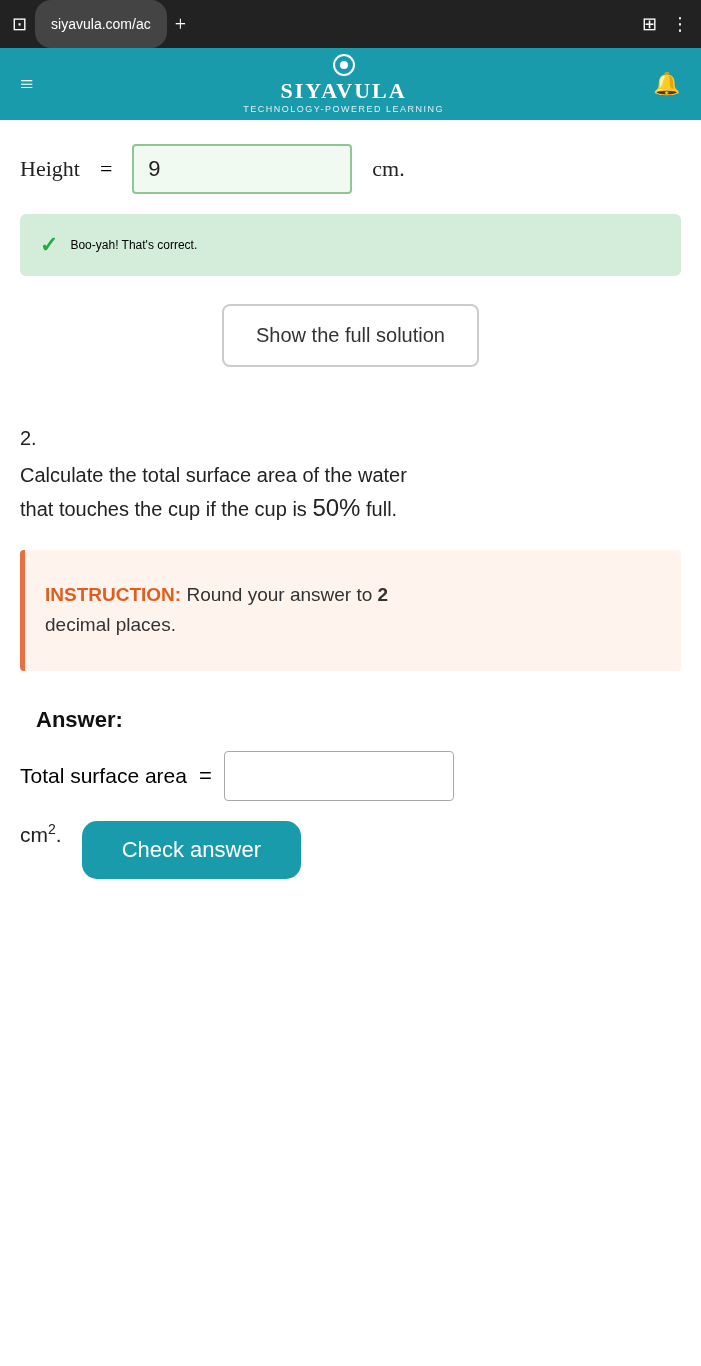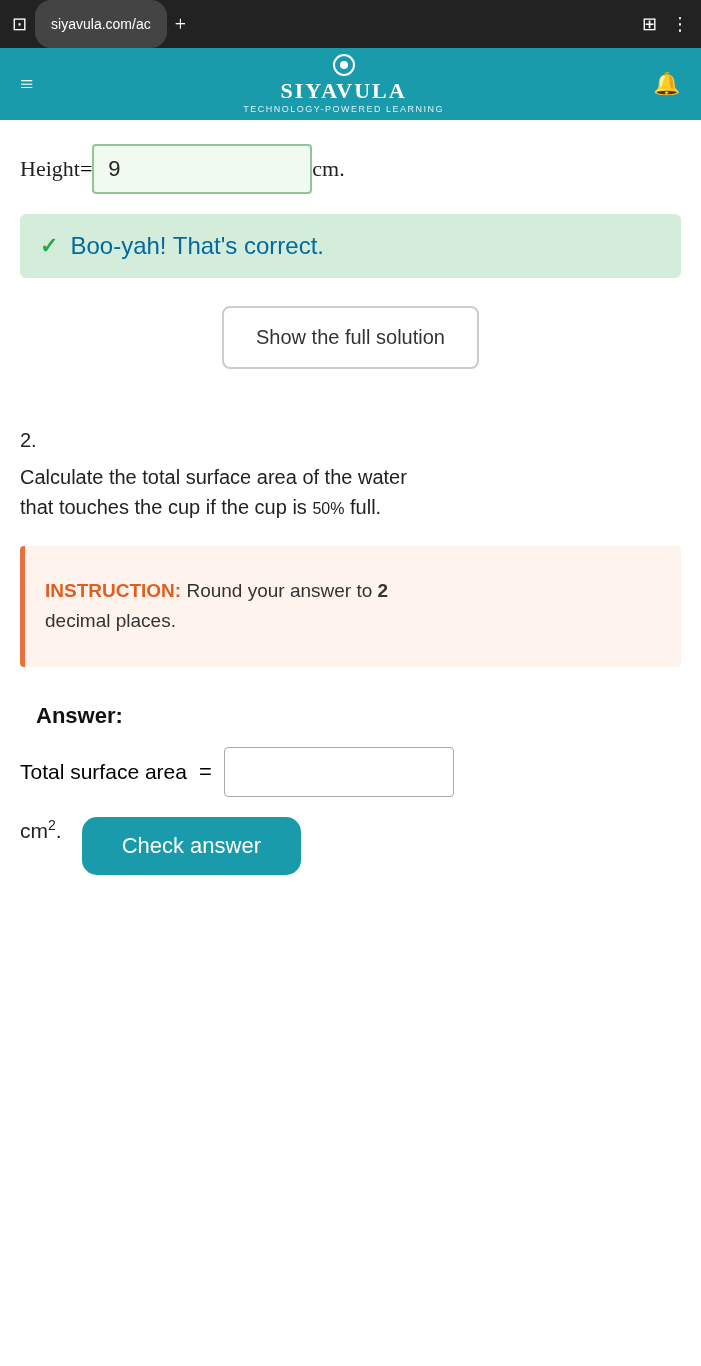--- a/index.html
+++ b/index.html
@@ -116,21 +116,21 @@
 
     
     .content {
       padding: 24px 20px;
     }
 
     
     .answer-row {
       display: flex;
       align-items: center;
-      gap: 0;
+      gap: 20px;
       margin-bottom: 20px;
       font-size: 22px;
     }
 
     .answer-label {
       font-size: 22px;
       color: #222;
       font-family: 'Georgia', serif;
     }
 
@@ -162,22 +162,22 @@
       margin-bottom: 28px;
     }
 
     .check-icon {
       color: #28a745;
       font-size: 22px;
       font-weight: bold;
     }
 
     .success-text {
-      font-size: 24px;
-      color: #0369a1;
+      font-size: 12px;
+      color: #000000;
       font-family: sans-serif;
     }
 
     
     .show-solution-btn {
       display: block;
       margin: 0 auto 60px auto;
       padding: 18px 32px;
       font-size: 20px;
       background: #fff;
@@ -198,21 +198,21 @@
 
     .question-text {
       font-size: 20px;
       color: #222;
       line-height: 1.5;
       margin-bottom: 24px;
       font-family: sans-serif;
     }
 
     .percent-text {
-      font-size: 16px;
+      font-size: 24px;
       text-align: right;
     }
 
     
     .instruction-box {
       background: #fff3ed;
       border-left: 5px solid #e87040;
       border-radius: 4px;
       padding: 30px 20px;
       margin-bottom: 36px;

